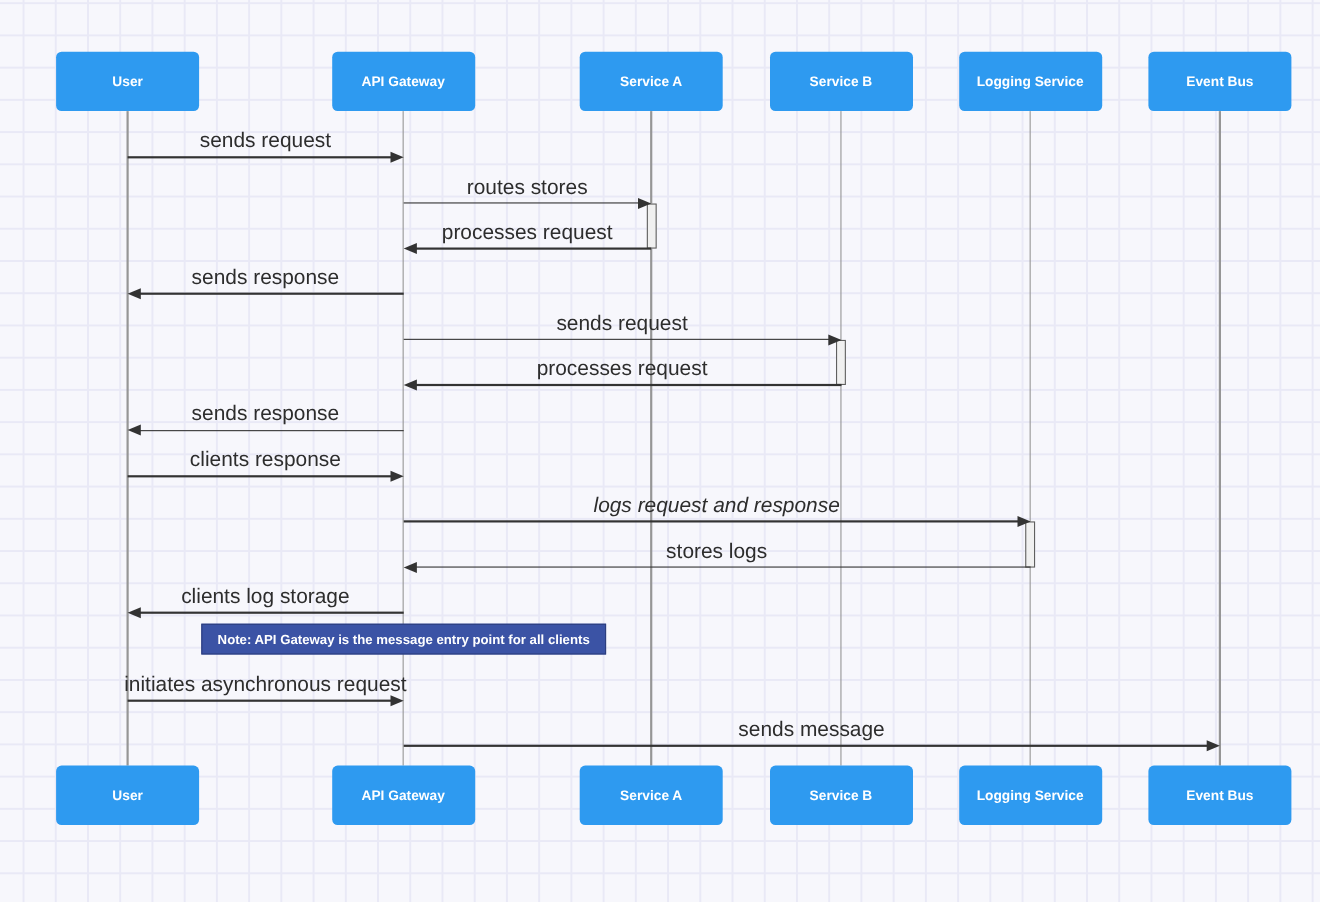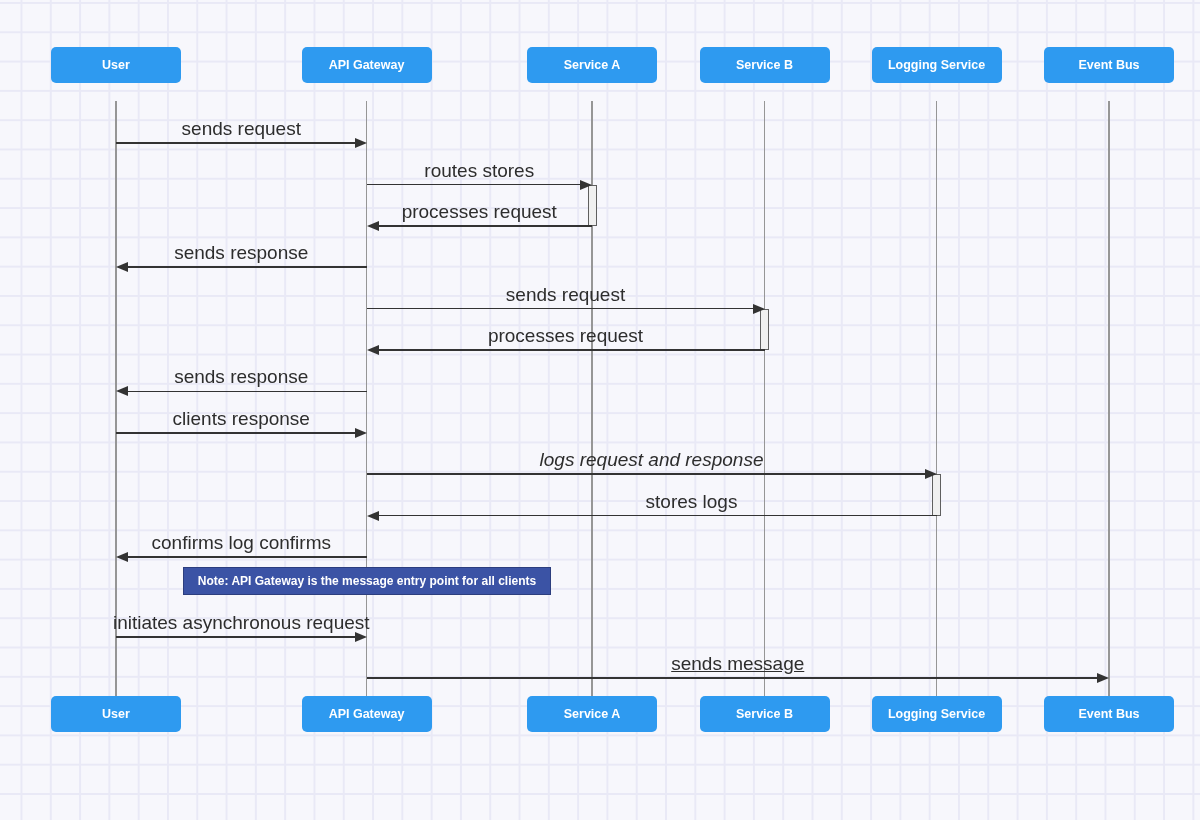--- a/index.html
+++ b/index.html
@@ -10,21 +10,21 @@
     background-color:#f7f7fc;
     background-image:
       linear-gradient(to right, #e9e9f6 1.5px, transparent 1.5px),
       linear-gradient(to bottom, #e9e9f6 1.5px, transparent 1.5px);
     background-size:29.3px 29.3px;
     background-position:20.5px 2px;
     font-family:"Liberation Sans", sans-serif;
   }
   .actor-box{
     position:absolute;
-    width:130px;height:36px;
+    width:130px;height:54px;
     border-radius:5px;
     display:flex;align-items:center;justify-content:center;
     font-weight:bold;font-size:12.5px;
     box-sizing:border-box;
   }
   .lifeline{position:absolute;width:1.5px;}
   .activation{position:absolute;width:9px;box-sizing:border-box;}
   .msg-line{position:absolute;height:1.5px;}
   .msg-head{position:absolute;width:0;height:0;}
   .msg-label{
@@ -77,30 +77,30 @@
     <div class="msg-head" style="top: 386.4px; border-top: 5px solid transparent; border-bottom: 5px solid transparent; left: 116px; border-right: 12px solid rgb(51, 51, 51);"></div>
     <div class="msg-label" style="left: 241.25px; top: 368.4px; color: rgb(45, 45, 45);">sends response</div>
     <div class="msg-line" style="left: 116px; top: 432.05px; width: 240.5px; background: rgb(51, 51, 51);"></div>
     <div class="msg-head" style="top: 427.8px; border-top: 5px solid transparent; border-bottom: 5px solid transparent; left: 354.5px; border-left: 12px solid rgb(51, 51, 51);"></div>
     <div class="msg-label" style="left: 241.25px; top: 409.8px; color: rgb(45, 45, 45);">clients response</div>
     <div class="msg-line" style="left: 366.5px; top: 473.45px; width: 560px; background: rgb(51, 51, 51);"></div>
     <div class="msg-head" style="top: 469.2px; border-top: 5px solid transparent; border-bottom: 5px solid transparent; left: 924.5px; border-left: 12px solid rgb(51, 51, 51);"></div>
     <div class="msg-label" style="left: 651.5px; top: 451.2px; color: rgb(45, 45, 45); font-style: italic;">logs request and response</div>
     <div class="msg-line" style="left: 376.5px; top: 514.85px; width: 560px; background: rgb(51, 51, 51);"></div>
     <div class="msg-head" style="top: 510.6px; border-top: 5px solid transparent; border-bottom: 5px solid transparent; left: 366.5px; border-right: 12px solid rgb(51, 51, 51);"></div>
-    <div class="msg-label" style="left: 651.5px; top: 492.6px; color: rgb(45, 45, 45); margin-left: 40px;">stores logs</div>
+    <div class="msg-label" style="left: 651.5px; top: 492.6px; color: rgb(45, 45, 45);">stores logs</div>
     <div class="msg-line" style="left: 126px; top: 556.25px; width: 240.5px; background: rgb(51, 51, 51);"></div>
     <div class="msg-head" style="top: 552px; border-top: 5px solid transparent; border-bottom: 5px solid transparent; left: 116px; border-right: 12px solid rgb(51, 51, 51);"></div>
-    <div class="msg-label" style="left: 241.25px; top: 534px; color: rgb(45, 45, 45);">confirms log confirms</div>
+    <div class="msg-label" style="left: 241.25px; top: 534px; color: rgb(45, 45, 45);">clients log storage</div>
     <div class="msg-line" style="left: 116px; top: 636.25px; width: 240.5px; background: rgb(51, 51, 51);"></div>
     <div class="msg-head" style="top: 632px; border-top: 5px solid transparent; border-bottom: 5px solid transparent; left: 354.5px; border-left: 12px solid rgb(51, 51, 51);"></div>
     <div class="msg-label" style="left: 241.25px; top: 614px; color: rgb(45, 45, 45);">initiates asynchronous request</div>
     <div class="msg-line" style="left: 366.5px; top: 677.25px; width: 732.5px; background: rgb(51, 51, 51);"></div>
     <div class="msg-head" style="top: 673px; border-top: 5px solid transparent; border-bottom: 5px solid transparent; left: 1097px; border-left: 12px solid rgb(51, 51, 51);"></div>
-    <div class="msg-label" style="left: 737.75px; top: 655px; color: rgb(45, 45, 45); text-decoration: underline;">sends message</div>
+    <div class="msg-label" style="left: 737.75px; top: 655px; color: rgb(45, 45, 45);">sends message</div>
     <div class="note-box" style="left: 183px; top: 567px; width: 368px; height: 27.5px; background: rgb(59, 83, 165); border: 1px solid rgb(44, 62, 126); color: rgb(255, 255, 255);">Note: API Gateway is the message entry point for all clients</div>
     <div class="actor-box" style="left: 51px; top: 47px; background: rgb(46, 154, 240); color: rgb(255, 255, 255);">User</div>
     <div class="actor-box" style="left: 51px; top: 696px; background: rgb(46, 154, 240); color: rgb(255, 255, 255);">User</div>
     <div class="actor-box" style="left: 301.5px; top: 47px; background: rgb(46, 154, 240); color: rgb(255, 255, 255);">API Gateway</div>
     <div class="actor-box" style="left: 301.5px; top: 696px; background: rgb(46, 154, 240); color: rgb(255, 255, 255);">API Gateway</div>
     <div class="actor-box" style="left: 527px; top: 47px; background: rgb(46, 154, 240); color: rgb(255, 255, 255);">Service A</div>
     <div class="actor-box" style="left: 527px; top: 696px; background: rgb(46, 154, 240); color: rgb(255, 255, 255);">Service A</div>
     <div class="actor-box" style="left: 699.5px; top: 47px; background: rgb(46, 154, 240); color: rgb(255, 255, 255);">Service B</div>
     <div class="actor-box" style="left: 699.5px; top: 696px; background: rgb(46, 154, 240); color: rgb(255, 255, 255);">Service B</div>
     <div class="actor-box" style="left: 871.5px; top: 47px; background: rgb(46, 154, 240); color: rgb(255, 255, 255);">Logging Service</div>

